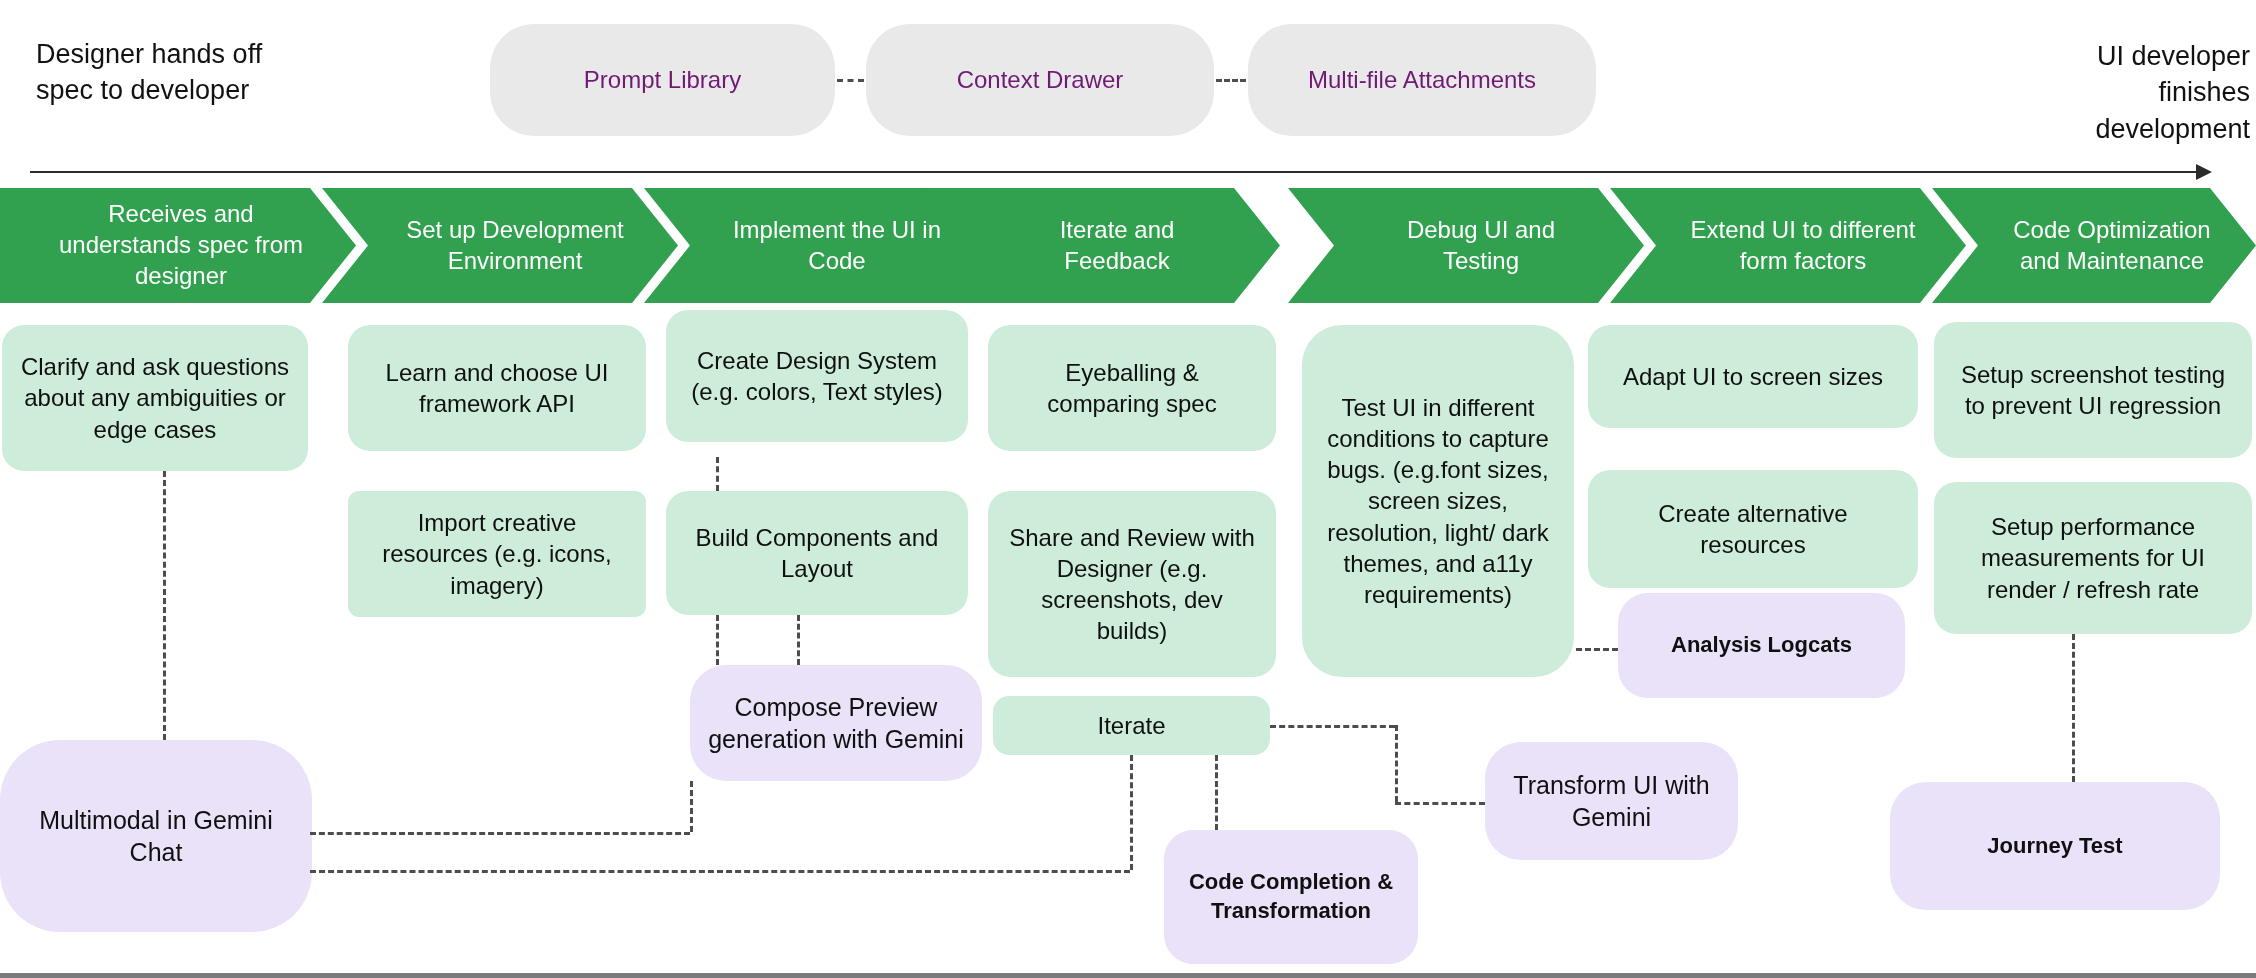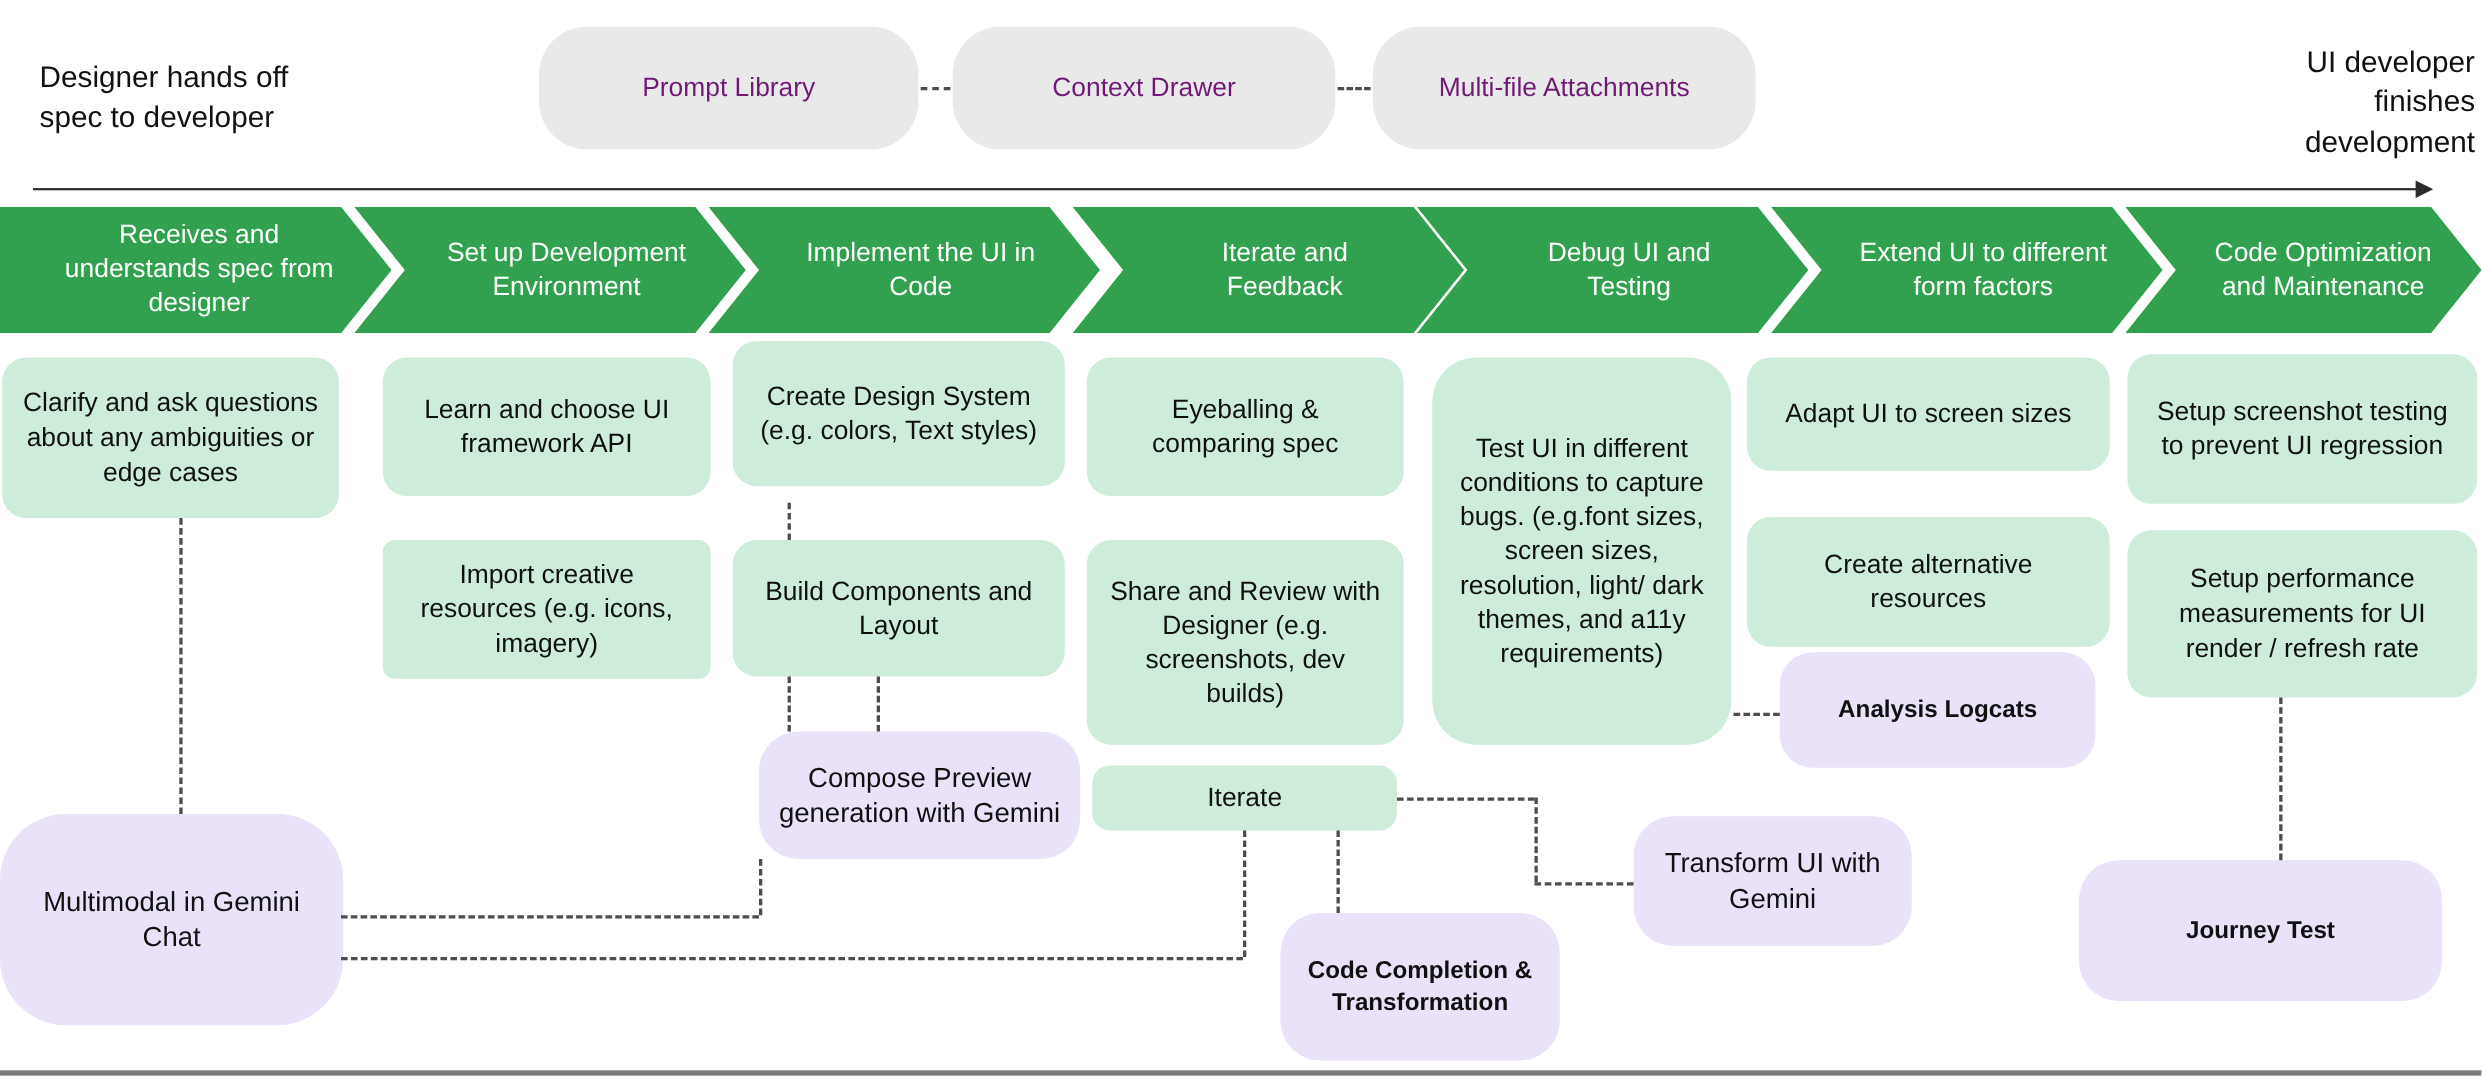--- a/index.html
+++ b/index.html
@@ -40,42 +40,42 @@
   .dash-h{position:absolute;height:0;border-top:3px dashed #4d4d4d;}
   .dash-v{position:absolute;width:0;border-left:3px dashed #4d4d4d;}
 
   .footer-bar{position:absolute;left:0;top:973px;width:2256px;height:5px;background:#7b7b7d;}
 </style>
 </head>
 <body>
 
 <div class="canvas">
 
-  <div class="hdr-label" style="left:36px;top:52px;width:250px;">Designer hands off spec to developer</div>
+  <div class="hdr-label" style="left:36px;top:36px;width:250px;">Designer hands off spec to developer</div>
   <div class="hdr-label" style="left:2030px;top:38px;width:220px;text-align:right;">UI developer finishes development</div>
 
   <div class="pill" style="left:490px;width:345px;">Prompt Library</div>
   <div class="pill-dash" style="left:837px;width:27px;"></div>
   <div class="pill" style="left:866px;width:348px;">Context Drawer</div>
   <div class="pill-dash" style="left:1216px;width:30px;"></div>
   <div class="pill" style="left:1248px;width:348px;">Multi-file Attachments</div>
 
   <div class="timeline"></div>
   <div class="timeline-head"></div>
 
   <div class="stage stage-first" style="left:0;width:356px;">
     <div class="stage-label" style="max-width:280px;padding-left:6px;">Receives and understands spec from designer</div>
   </div>
   <div class="stage stage-mid" style="left:322px;width:356px;">
     <div class="stage-label" style="padding-left:30px;">Set up Development Environment</div>
   </div>
   <div class="stage stage-mid" style="left:644px;width:356px;">
     <div class="stage-label" style="padding-left:30px;">Implement the UI in Code</div>
   </div>
-  <div class="stage stage-mid" style="left:975px;width:356px;">
+  <div class="stage stage-mid" style="left:924px;width:356px;">
     <div class="stage-label" style="max-width:200px;padding-left:30px;">Iterate and Feedback</div>
   </div>
   <div class="stage stage-mid" style="left:1288px;width:356px;">
     <div class="stage-label" style="max-width:210px;padding-left:30px;">Debug UI and Testing</div>
   </div>
   <div class="stage stage-mid" style="left:1610px;width:356px;">
     <div class="stage-label" style="padding-left:30px;">Extend UI to different form factors</div>
   </div>
   <div class="stage stage-last" style="left:1932px;width:324px;">
     <div class="stage-label" style="max-width:230px;padding-left:36px;">Code Optimization and Maintenance</div>
@@ -96,21 +96,21 @@
   <div class="task" style="left:1302px;top:325px;width:272px;height:352px;border-radius:40px;">Test UI in different conditions to capture bugs. (e.g.font sizes, screen sizes, resolution, light/ dark themes, and a11y requirements)</div>
 
   <div class="task" style="left:1588px;top:325px;width:330px;height:103px;">Adapt UI to screen sizes</div>
   <div class="task" style="left:1588px;top:470px;width:330px;height:118px;">Create alternative resources</div>
 
   <div class="task" style="left:1934px;top:322px;width:318px;height:136px;">Setup screenshot testing to prevent UI regression</div>
   <div class="task" style="left:1934px;top:482px;width:318px;height:152px;">Setup performance measurements for UI render / refresh rate</div>
 
   <div class="gem" style="left:690px;top:665px;width:292px;height:116px;">Compose Preview generation with Gemini</div>
   <div class="gem" style="left:0;top:740px;width:312px;height:192px;border-radius:60px;">Multimodal in Gemini Chat</div>
-  <div class="gem gem-bold" style="left:1164px;top:830px;width:254px;height:134px;">Code Completion &amp; Transformation</div>
+  <div class="gem gem-bold" style="left:1164px;top:830px;width:254px;height:134px;border-radius:29px;">Code Completion &amp; Transformation</div>
   <div class="gem" style="left:1485px;top:742px;width:253px;height:118px;">Transform UI with Gemini</div>
   <div class="gem gem-bold" style="left:1618px;top:593px;width:287px;height:105px;border-radius:30px;">Analysis Logcats</div>
   <div class="gem gem-bold" style="left:1890px;top:782px;width:330px;height:128px;">Journey Test</div>
 
   <div class="dash-v" style="left:163px;top:471px;height:269px;"></div>
   <div class="dash-v" style="left:716px;top:457px;height:34px;"></div>
   <div class="dash-v" style="left:716px;top:615px;height:50px;"></div>
   <div class="dash-v" style="left:797px;top:615px;height:50px;"></div>
   <div class="dash-v" style="left:690px;top:781px;height:51px;"></div>
   <div class="dash-h" style="left:310px;top:832px;width:380px;"></div>

